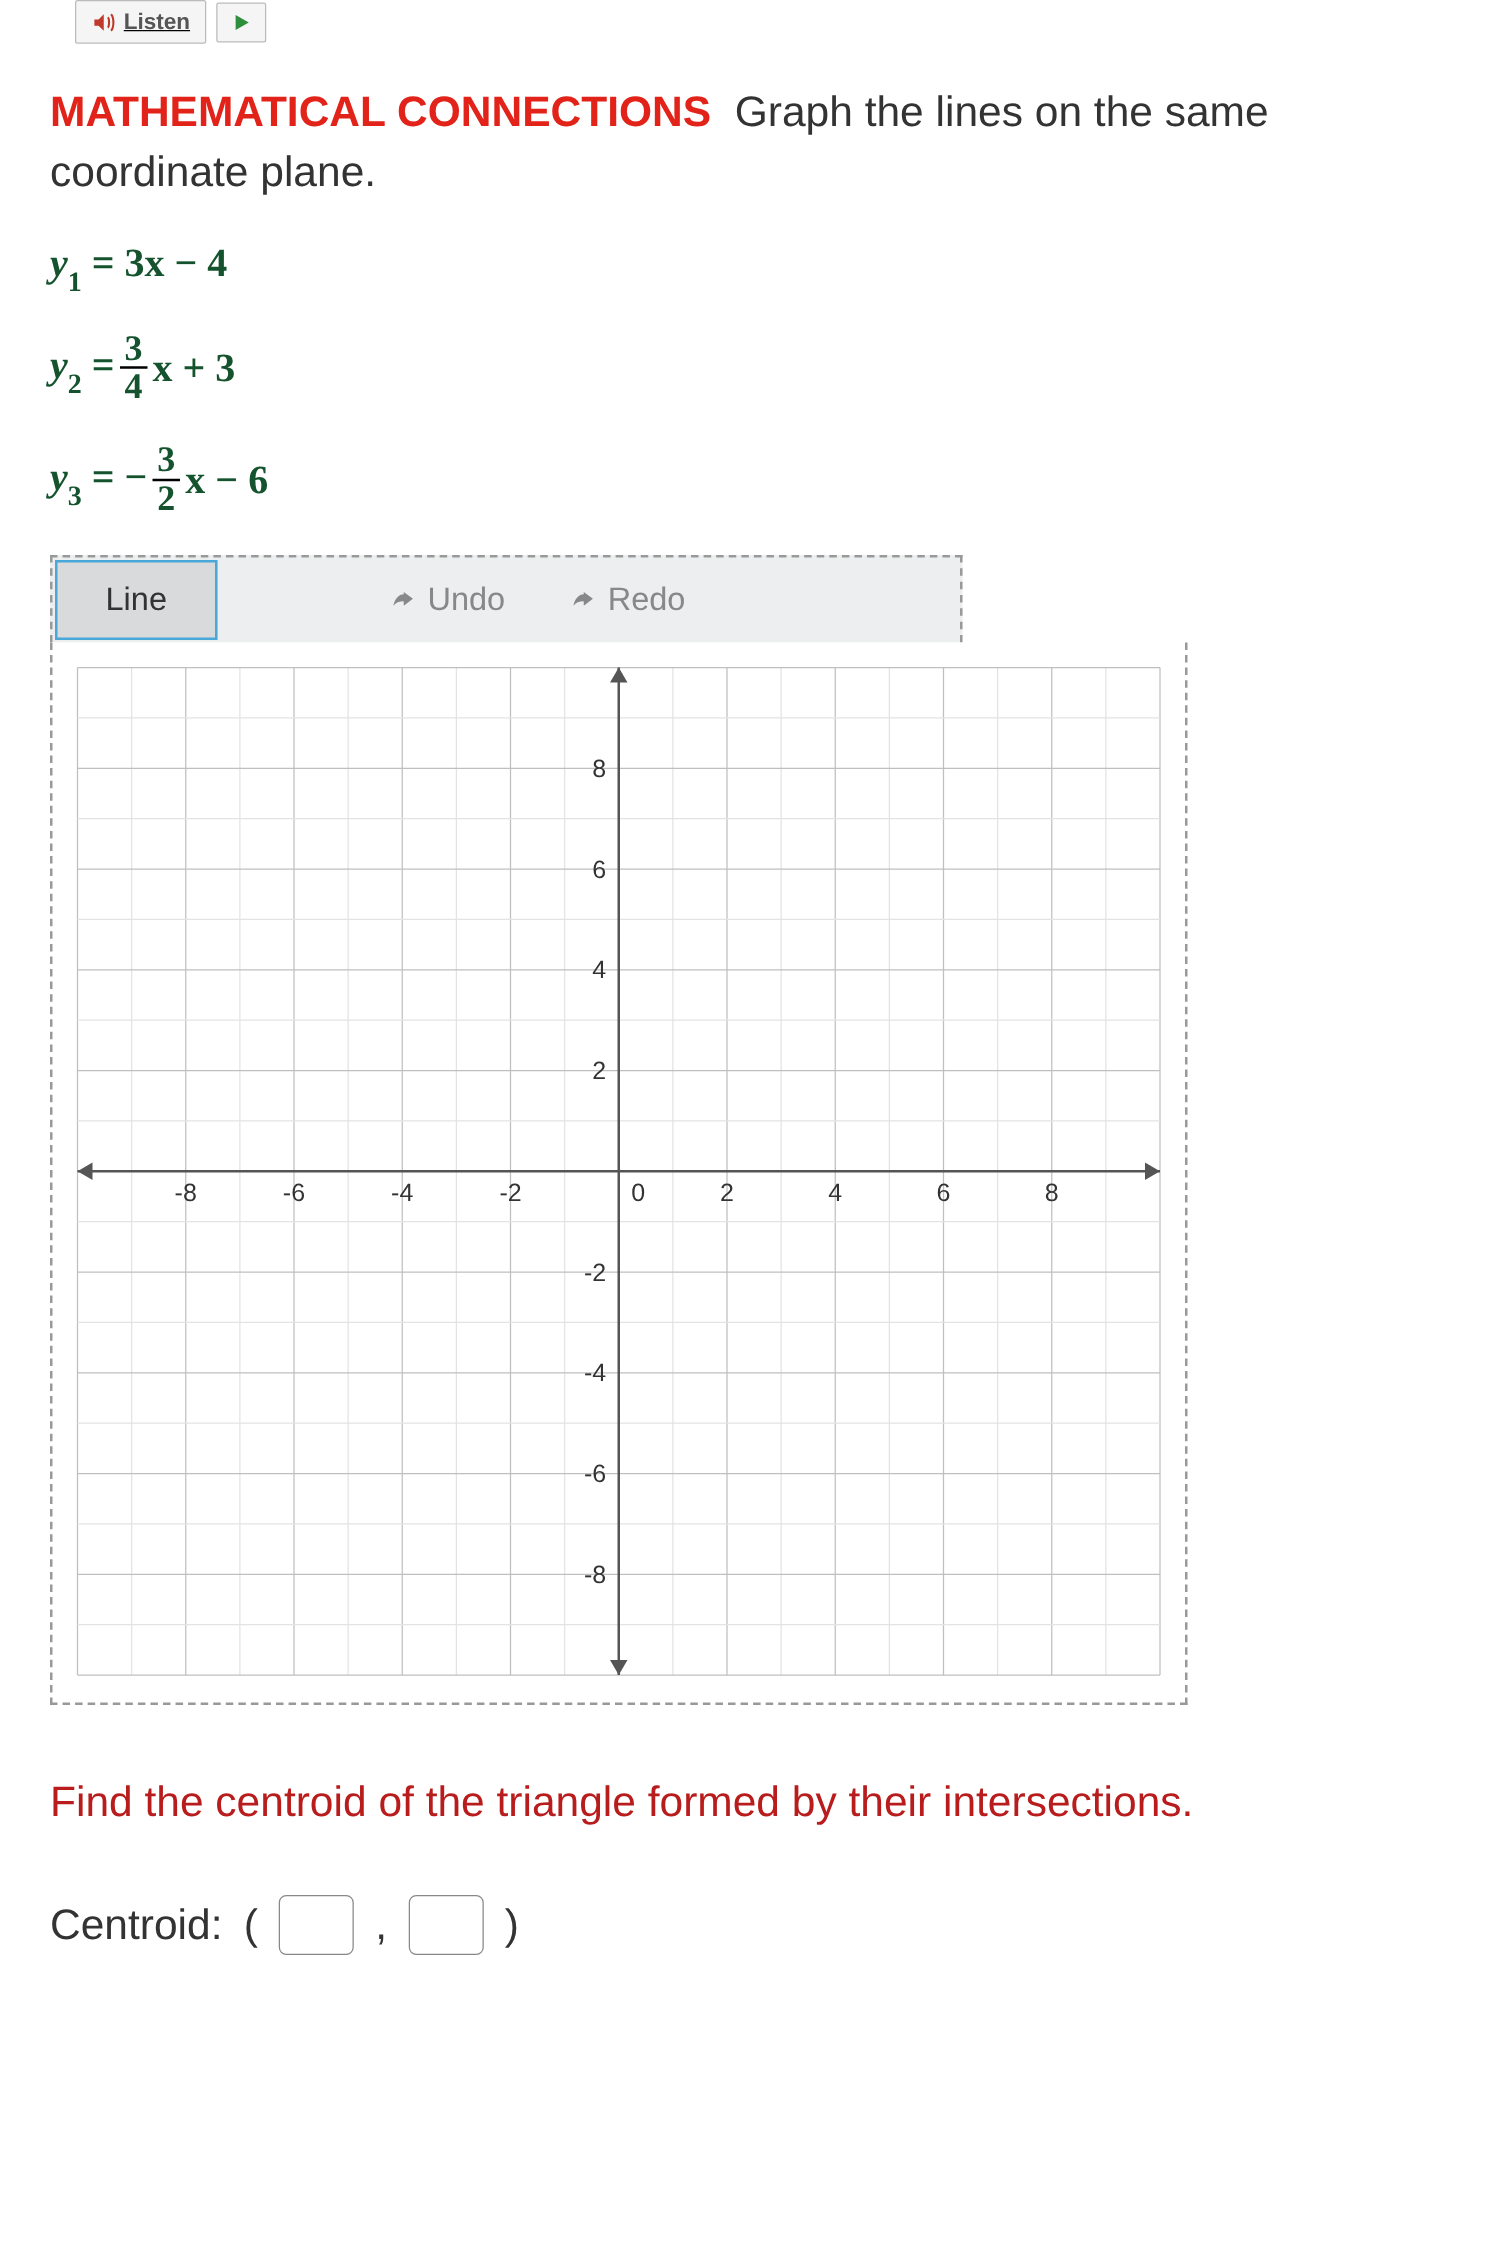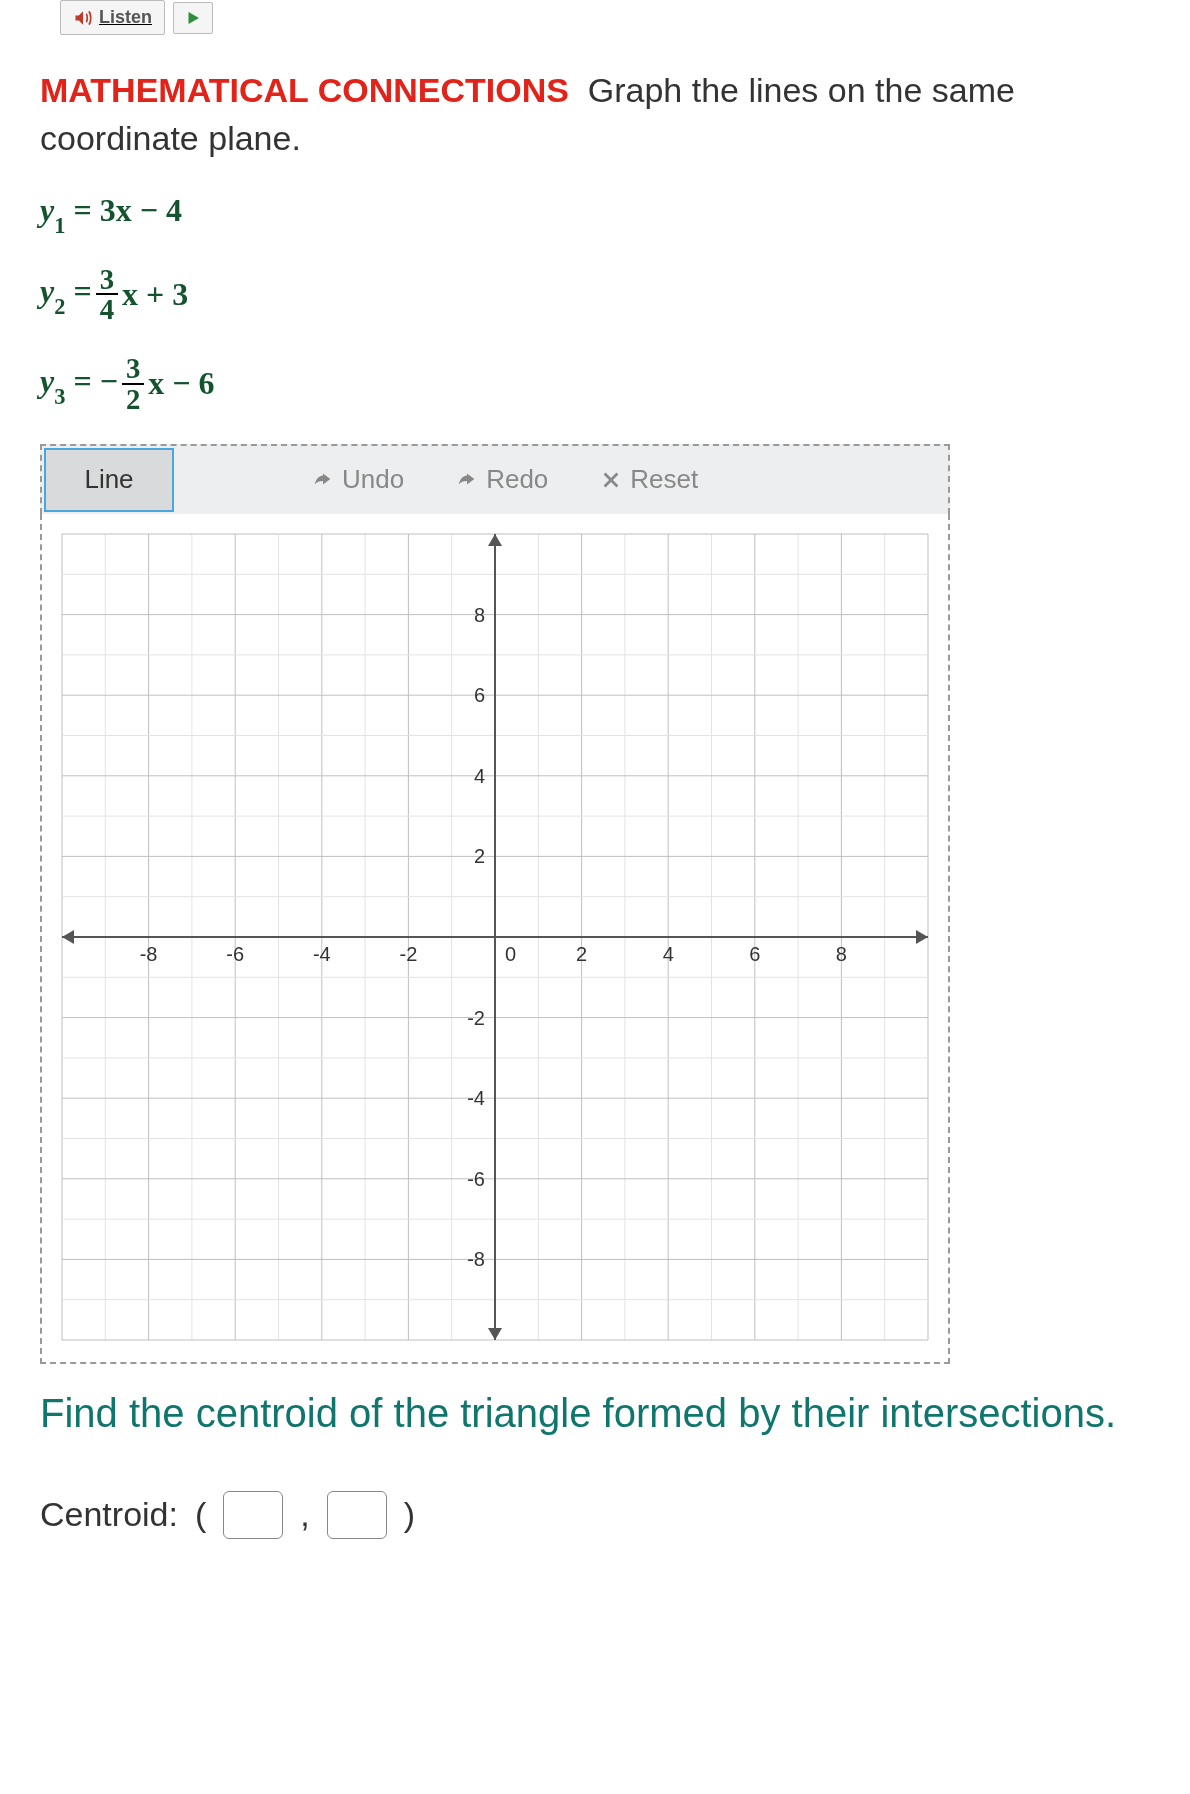--- a/index.html
+++ b/index.html
@@ -74,21 +74,21 @@
   .frac .num { border-bottom: 2px solid #000; padding: 0 4px; }
   .frac .den { padding: 0 4px; }
 
   .graph-wrap {
     margin-top: 10px;
   }
   .toolbar {
     display: flex;
     align-items: stretch;
     background: #eceeef;
-    width: 910px;
+    width: 730px;
     height: 70px;
     border-top: 2px dashed #999;
     border-left: 2px dashed #999;
     border-right: 2px dashed #999;
   }
   .tool-line {
     width: 130px;
     background: #d8dadb;
     border: 2px solid #4aa8d8;
     display: flex;
@@ -117,23 +117,23 @@
     border-left: 2px dashed #999;
     border-right: 2px dashed #999;
     border-bottom: 2px dashed #999;
     position: relative;
     background: #fff;
   }
   .graph-area svg {
     display: block;
   }
   .bottom-prompt {
-    font-size: 40px;
-    color: #0f766e;
-    margin-top: 21px;
+    font-size: 34px;
+    color: #b91c1c;
+    margin-top: 55px;
     line-height: 1.4;
   }
   .answer-row {
     display: flex;
     align-items: center;
     font-size: 34px;
     color: #333;
     margin-top: 50px;
     gap: 17px;
   }
@@ -202,26 +202,20 @@
         <svg viewBox="0 0 24 24">
             <path fill="#888" d="M12 5l-8 6 8 6v-4c4 0 7 1 9 4-1-6-5-10-9-10V5z" transform="scale(-1,1) translate(-24,0)"></path>
           </svg>
         <span>Undo</span>
       </div>
       <div class="tool-btn">
         <svg viewBox="0 0 24 24">
             <path fill="#888" d="M12 5l8 6-8 6v-4c-4 0-7 1-9 4 1-6 5-10 9-10V5z"></path>
           </svg>
         <span>Redo</span>
-      </div>
-      <div class="tool-btn">
-        <svg viewBox="0 0 24 24">
-            <path stroke="#888" stroke-width="3" d="M5 5l14 14M19 5L5 19"></path>
-          </svg>
-        <span>Reset</span>
       </div>
     </div>
     <div class="graph-area">
       <svg id="graph-svg" width="906" height="846" viewBox="0 0 906 846">
           <line x1="20" y1="826" x2="20" y2="20" stroke="#bfbfbf" stroke-width="1"></line>
           <line x1="63.300000000000004" y1="826" x2="63.300000000000004" y2="20" stroke="#e3e3e3" stroke-width="1"></line>
           <line x1="106.60000000000001" y1="826" x2="106.60000000000001" y2="20" stroke="#bfbfbf" stroke-width="1"></line>
           <line x1="149.9" y1="826" x2="149.9" y2="20" stroke="#e3e3e3" stroke-width="1"></line>
           <line x1="193.20000000000002" y1="826" x2="193.20000000000002" y2="20" stroke="#bfbfbf" stroke-width="1"></line>
           <line x1="236.5" y1="826" x2="236.5" y2="20" stroke="#e3e3e3" stroke-width="1"></line>

